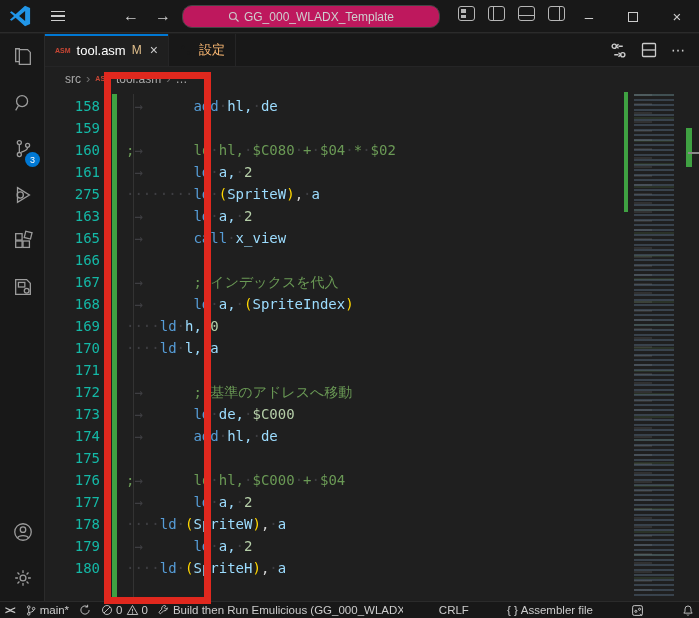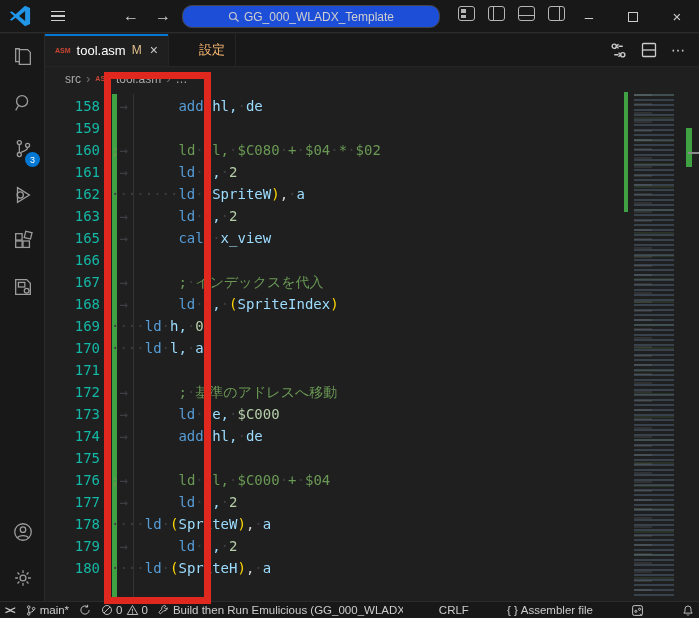--- a/index.html
+++ b/index.html
@@ -9,21 +9,21 @@
 
   
   .titlebar { position:absolute; left:0; top:0; width:699px; height:33px; background:#181818;
     display:flex; align-items:center; border-bottom:1px solid #2b2b2b; }
   .vslogo { width:22px; height:22px; margin-left:9px; }
   .hamburger { width:30px; height:24px; margin-left:12px; display:flex; flex-direction:column;
     justify-content:center; gap:3px; align-items:center; cursor:pointer; }
   .hamburger i { display:block; width:14px; height:1.5px; background:#cccccc; }
   .navarrows { margin-left:50px; display:flex; gap:16px; font-size:16px; color:#cccccc; }
   .navarrows span { cursor:pointer; }
-  .cmdcenter { position:absolute; left:182px; top:5px; width:258px; height:23px; background:#1d4ed8;
+  .cmdcenter { position:absolute; left:182px; top:5px; width:258px; height:23px; background:#be185d;
     border:1px solid #454545; border-radius:10px; display:flex; align-items:center; justify-content:center;
     gap:4px; font-size:12px; color:#cfcfcf; cursor:pointer; }
   .laygroup { position:absolute; left:458px; top:6px; display:flex; gap:13px; }
   .layico { width:17px; height:15px; border:1.4px solid #b6b6b6; border-radius:3px; position:relative; cursor:pointer; }
   .layico.l1:before { content:""; position:absolute; left:2px; top:2px; width:5px; height:4px; background:#b6b6b6; }
   .layico.l1:after  { content:""; position:absolute; left:2px; bottom:2px; width:5px; height:3px; background:#b6b6b6; }
   .layico.l2:before { content:""; position:absolute; left:4px; top:0; width:1.4px; height:100%; background:#b6b6b6; }
   .layico.l3:before { content:""; position:absolute; left:0; bottom:4px; width:100%; height:1.4px; background:#b6b6b6; }
   .layico.l4:before { content:""; position:absolute; right:4px; top:0; width:1.4px; height:100%; background:#b6b6b6; }
   .winctl { position:absolute; right:0; top:0; height:33px; display:flex; }
@@ -59,21 +59,21 @@
   .breadcrumb { position:absolute; left:45px; top:67px; right:0; height:23px; background:#1f1f1f;
     display:flex; align-items:center; gap:5px; padding-left:20px; font-size:12px; color:#a9a9a9; }
   .bsep { color:#6e6e6e; font-size:13px; }
 
   
   .editor { position:absolute; left:45px; top:90px; right:0; bottom:17px; background:#1f1f1f; overflow:hidden; }
   .codelines { position:absolute; left:0; top:5px; right:0; }
   .cl { height:22px; line-height:22px; white-space:pre;
     font-family:"DejaVu Sans Mono", monospace; font-size:14px; }
   .ln { display:inline-block; width:55px; text-align:right; color:#14b8a6; }
-  .ct { margin-left:11px; }
+  .ct { margin-left:26px; }
   .kw{color:#569cd6} .reg{color:#9cdcfe} .num{color:#b5cea8} .cmt{color:#6a9955}
   .par{color:#ffd700} .pun{color:#d4d4d4} .ws{color:#3e3e42}
   .gutter-added { position:absolute; left:67px; top:4px; bottom:0; width:5px; background:#3fa142; }
   .indent-guide { position:absolute; left:88px; top:4px; bottom:0; width:1px; background:#333333; }
 
   
   .minimap { position:absolute; right:19px; top:0; bottom:0; width:58px; background:#1f1f1f; cursor:pointer; }
   .mmcode { position:absolute; left:12px; top:4px; width:40px; bottom:4px;
     background:
       repeating-linear-gradient(180deg, rgba(130,170,210,0.30) 0 2px, rgba(0,0,0,0) 2px 5px),
@@ -238,21 +238,21 @@
   </div>
 
   <div class="editor">
     <div class="indent-guide"></div>
     <div class="gutter-added"></div>
     <div class="codelines">
         <div class="cl"><span class="ln">158</span><span class="ct"><span class="ws"> →      </span><span class="kw">add</span><span class="ws">·</span><span class="reg">hl,</span><span class="ws">·</span><span class="reg">de</span></span></div>
         <div class="cl"><span class="ln">159</span><span class="ct"></span></div>
         <div class="cl"><span class="ln">160</span><span class="ct"><span class="cmt">;</span><span class="ws">→      </span><span class="cmt">ld</span><span class="ws">·</span><span class="cmt">hl,</span><span class="ws">·</span><span class="cmt">$C080</span><span class="ws">·</span><span class="cmt">+</span><span class="ws">·</span><span class="cmt">$04</span><span class="ws">·</span><span class="cmt">*</span><span class="ws">·</span><span class="cmt">$02</span></span></div>
         <div class="cl"><span class="ln">161</span><span class="ct"><span class="ws"> →      </span><span class="kw">ld</span><span class="ws">·</span><span class="reg">a,</span><span class="ws">·</span><span class="num">2</span></span></div>
-        <div class="cl"><span class="ln">162</span><span class="ct"><span class="ws">········</span><span class="kw">ld</span><span class="ws">·</span><span class="par">(</span><span class="reg">SpriteW</span><span class="par">)</span><span class="pun">,</span><span class="ws">·</span><span class="reg">a</span></span></div>
+        <div class="cl"><span class="ln">275</span><span class="ct"><span class="ws">········</span><span class="kw">ld</span><span class="ws">·</span><span class="par">(</span><span class="reg">SpriteW</span><span class="par">)</span><span class="pun">,</span><span class="ws">·</span><span class="reg">a</span></span></div>
         <div class="cl"><span class="ln">163</span><span class="ct"><span class="ws"> →      </span><span class="kw">ld</span><span class="ws">·</span><span class="reg">a,</span><span class="ws">·</span><span class="num">2</span></span></div>
         <div class="cl"><span class="ln">165</span><span class="ct"><span class="ws"> →      </span><span class="kw">call</span><span class="ws">·</span><span class="reg">x_view</span></span></div>
         <div class="cl"><span class="ln">166</span><span class="ct"></span></div>
         <div class="cl"><span class="ln">167</span><span class="ct"><span class="ws"> →      </span><span class="cmt">;</span><span class="ws">·</span><span class="cmt">インデックスを代入</span></span></div>
         <div class="cl"><span class="ln">168</span><span class="ct"><span class="ws"> →      </span><span class="kw">ld</span><span class="ws">·</span><span class="reg">a,</span><span class="ws">·</span><span class="par">(</span><span class="reg">SpriteIndex</span><span class="par">)</span></span></div>
         <div class="cl"><span class="ln">169</span><span class="ct"><span class="ws">····</span><span class="kw">ld</span><span class="ws">·</span><span class="reg">h,</span><span class="ws">·</span><span class="num">0</span></span></div>
         <div class="cl"><span class="ln">170</span><span class="ct"><span class="ws">····</span><span class="kw">ld</span><span class="ws">·</span><span class="reg">l,</span><span class="ws">·</span><span class="reg">a</span></span></div>
         <div class="cl"><span class="ln">171</span><span class="ct"></span></div>
         <div class="cl"><span class="ln">172</span><span class="ct"><span class="ws"> →      </span><span class="cmt">;</span><span class="ws">·</span><span class="cmt">基準のアドレスへ移動</span></span></div>
         <div class="cl"><span class="ln">173</span><span class="ct"><span class="ws"> →      </span><span class="kw">ld</span><span class="ws">·</span><span class="reg">de,</span><span class="ws">·</span><span class="num">$C000</span></span></div>

